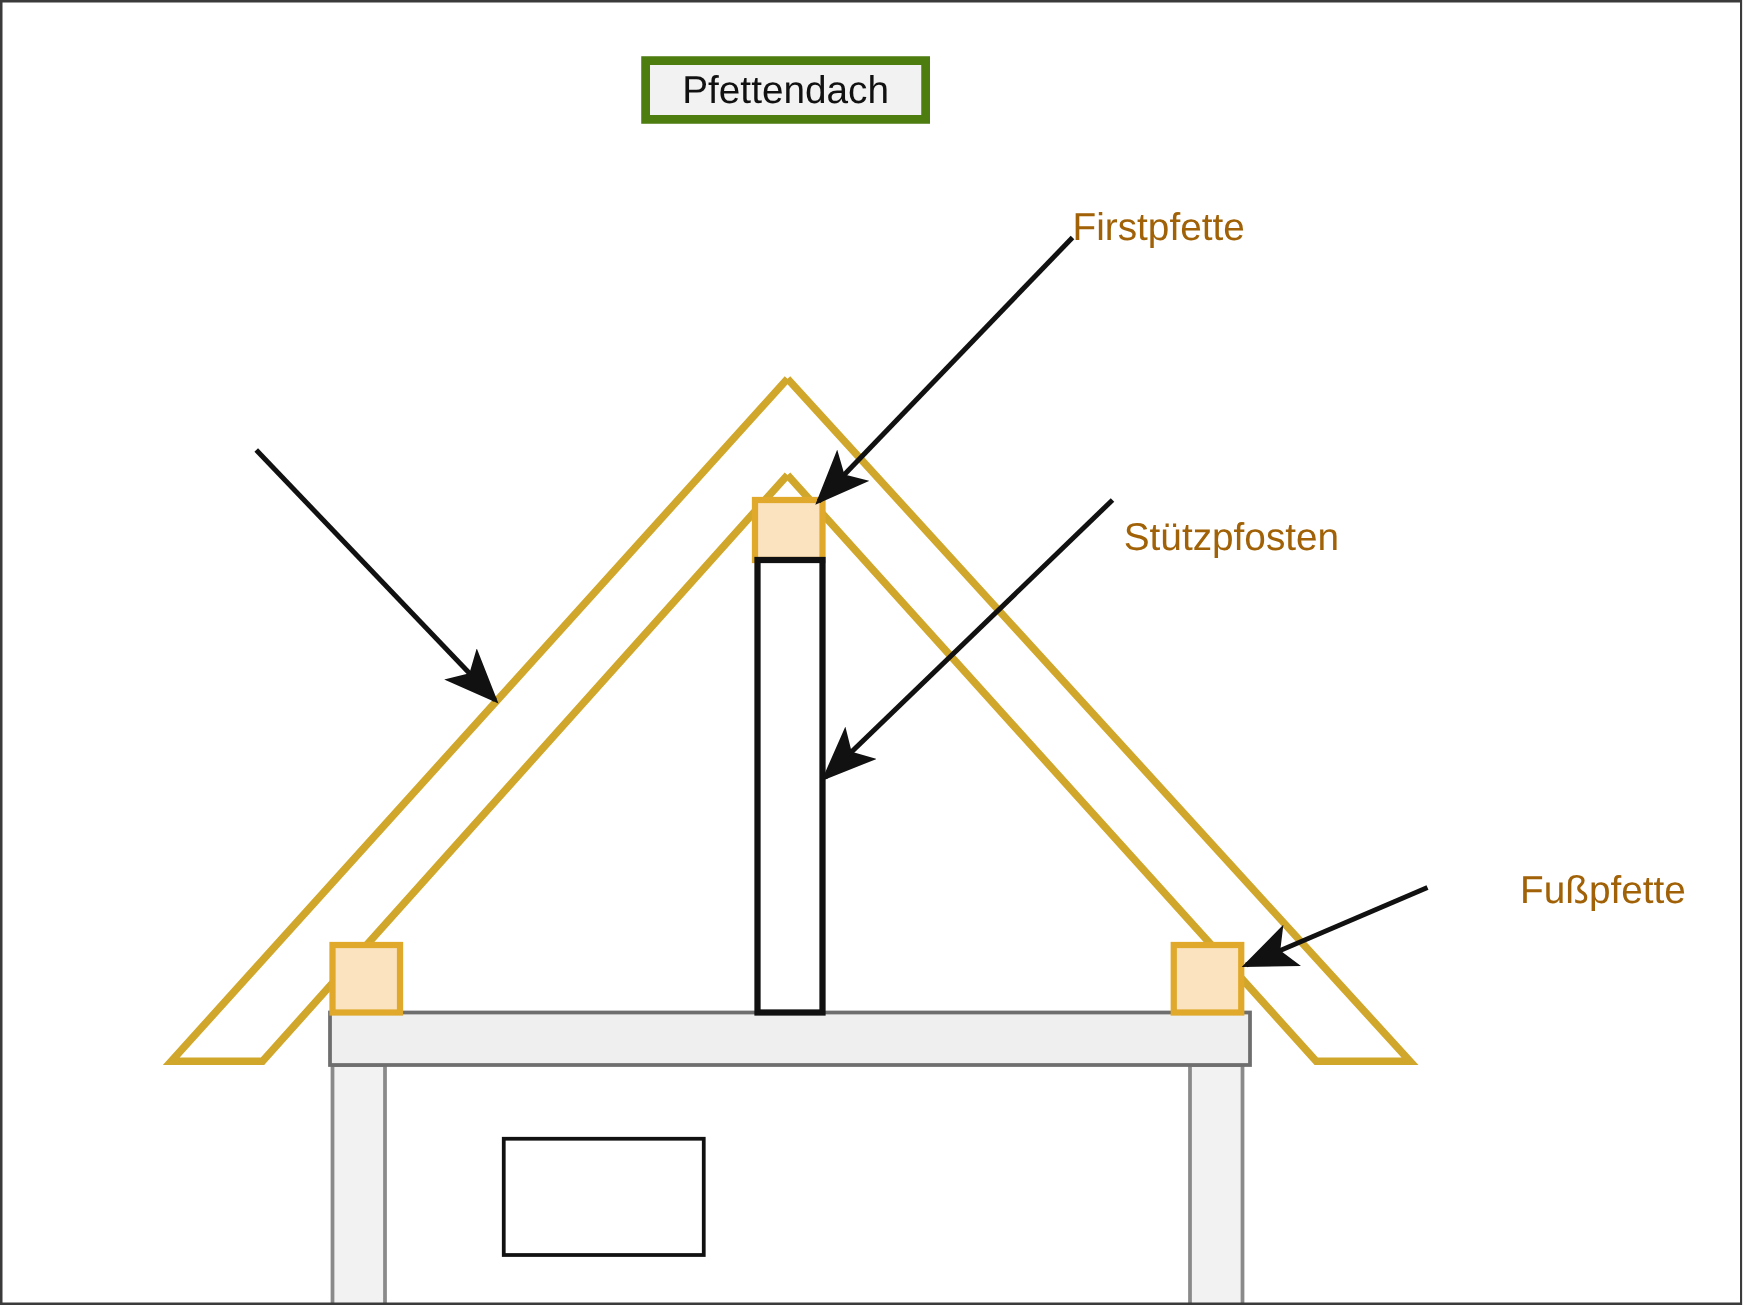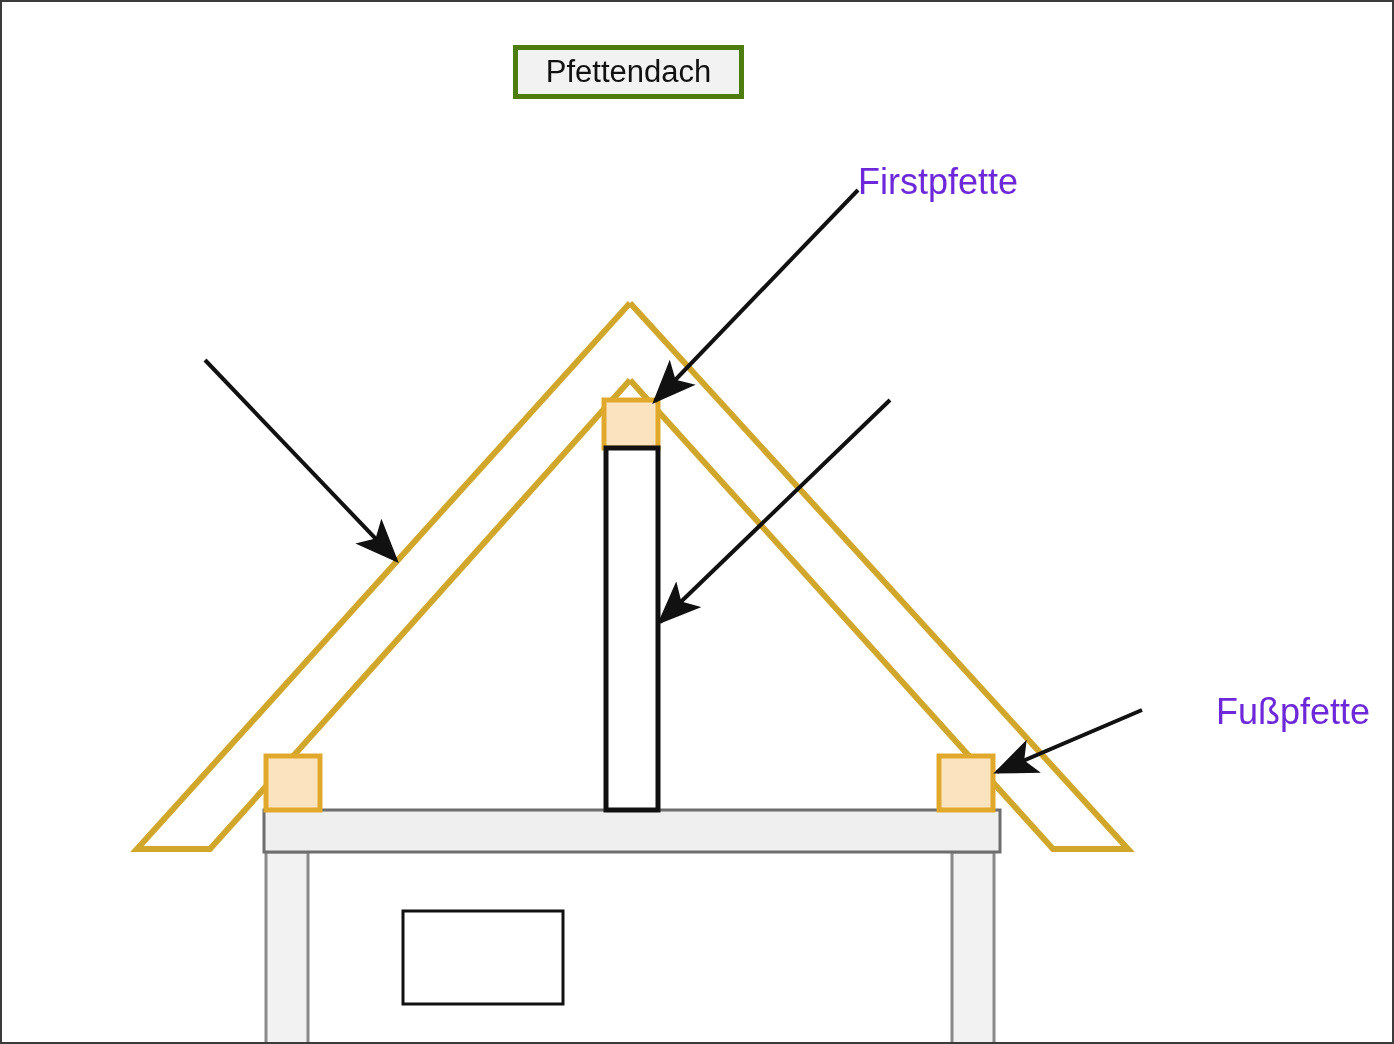--- a/index.html
+++ b/index.html
@@ -32,35 +32,35 @@
   #diagram-svg {
     position: absolute;
     left: 0;
     top: 0;
     width: 1394px;
     height: 1044px;
     display: block;
   }
   .diagram-label {
     position: absolute;
-    color: #6d28d9;
+    color: #a16207;
     font-family: "Liberation Sans", sans-serif;
-    font-size: 36px;
+    font-size: 31px;
     line-height: 39px;
     white-space: pre;
     letter-spacing: 0px;
   }
   #title-box {
     position: absolute;
     left: 513px;
     top: 45px;
     width: 231px;
     height: 54px;
     background: #f2f2f2;
-    border: 5px solid #4d7c0f;
+    border: 7px solid #4d7c0f;
     box-sizing: border-box;
     display: flex;
     align-items: center;
     justify-content: center;
   }
   #title-text {
     font-family: "Liberation Sans", sans-serif;
     font-size: 31px;
     color: #111111;
     white-space: pre;
@@ -115,18 +115,19 @@
   </svg>
 
   <div id="title-box">
     <span id="title-text">Pfettendach</span>
   </div>
 
 
   <div class="diagram-label" id="label-firstpfette">Firstpfette</div>
 
   <div class="diagram-label" id="label-giebel">
+    <div>Stützpfosten</div>
   </div>
 
   <div class="diagram-label" id="label-fusspfette">Fußpfette</div>
 
   <div id="frame-border"></div>
 </div>
 
 </body></html>

